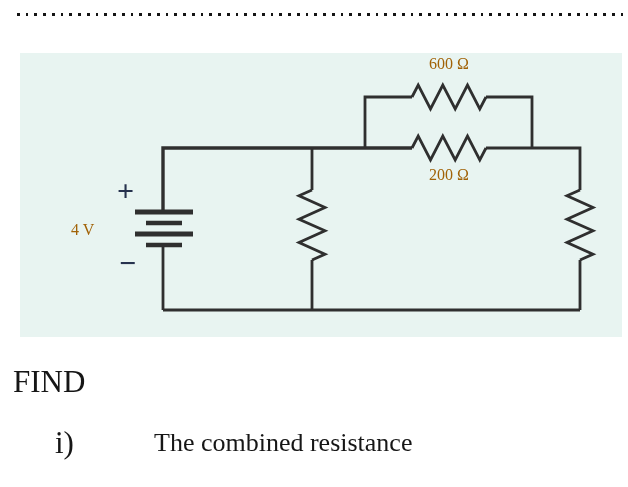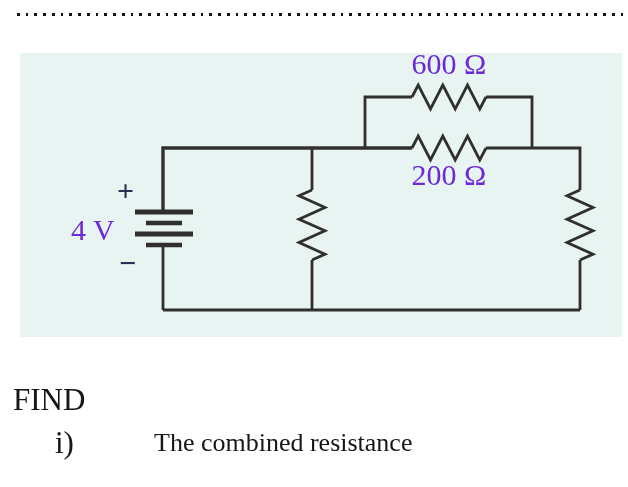--- a/index.html
+++ b/index.html
@@ -3,30 +3,30 @@
 <meta charset="utf-8">
 <style>
   html,body{margin:0;padding:0;}
   body{width:628px;height:487px;background:#ffffff;overflow:hidden;}
   .page{position:relative;width:628px;height:487px;background:#ffffff;
         font-family:"Liberation Serif","DejaVu Serif",serif;}
   .rule{position:absolute;left:17px;top:13px;width:611px;height:3px;
         background-image:repeating-linear-gradient(to right,#141414 0 2.6px,transparent 2.6px 8.75px);}
   .panel{position:absolute;left:20px;top:53px;width:602px;height:284px;background:#e8f4f1;}
   svg.circuit{position:absolute;left:0;top:0;width:628px;height:487px;pointer-events:none;}
-  .clabel{position:absolute;color:#6d28d9;font-size:30px;line-height:24px;white-space:nowrap;}
+  .clabel{position:absolute;color:#a16207;font-size:16px;line-height:24px;white-space:nowrap;}
   .lbl-600{left:405px;top:52px;width:88px;text-align:center;}
   .lbl-400{left:405px;top:163px;width:88px;text-align:center;}
   .lbl-800{left:336px;top:215px;}
   .lbl-560{left:487px;top:216px;width:78px;text-align:right;}
   .lbl-12v{left:71px;top:218px;}
   .sign{position:absolute;color:#26324e;font-weight:bold;font-size:30px;line-height:28px;}
   .plus{left:117px;top:177px;}
   .minus{left:119px;top:249px;}
-  .find{position:absolute;left:13px;top:383px;font-size:31px;line-height:34px;color:#161616;}
+  .find{position:absolute;left:13px;top:365px;font-size:31px;line-height:34px;color:#161616;}
   .item-index{position:absolute;left:55px;top:426px;font-size:31px;line-height:34px;color:#161616;}
   .item-text{position:absolute;left:154px;top:426px;font-size:26px;line-height:34px;color:#161616;white-space:nowrap;}
 </style>
 </head>
 <body>
 
 <div class="page">
 
   <div class="rule"></div>
 

